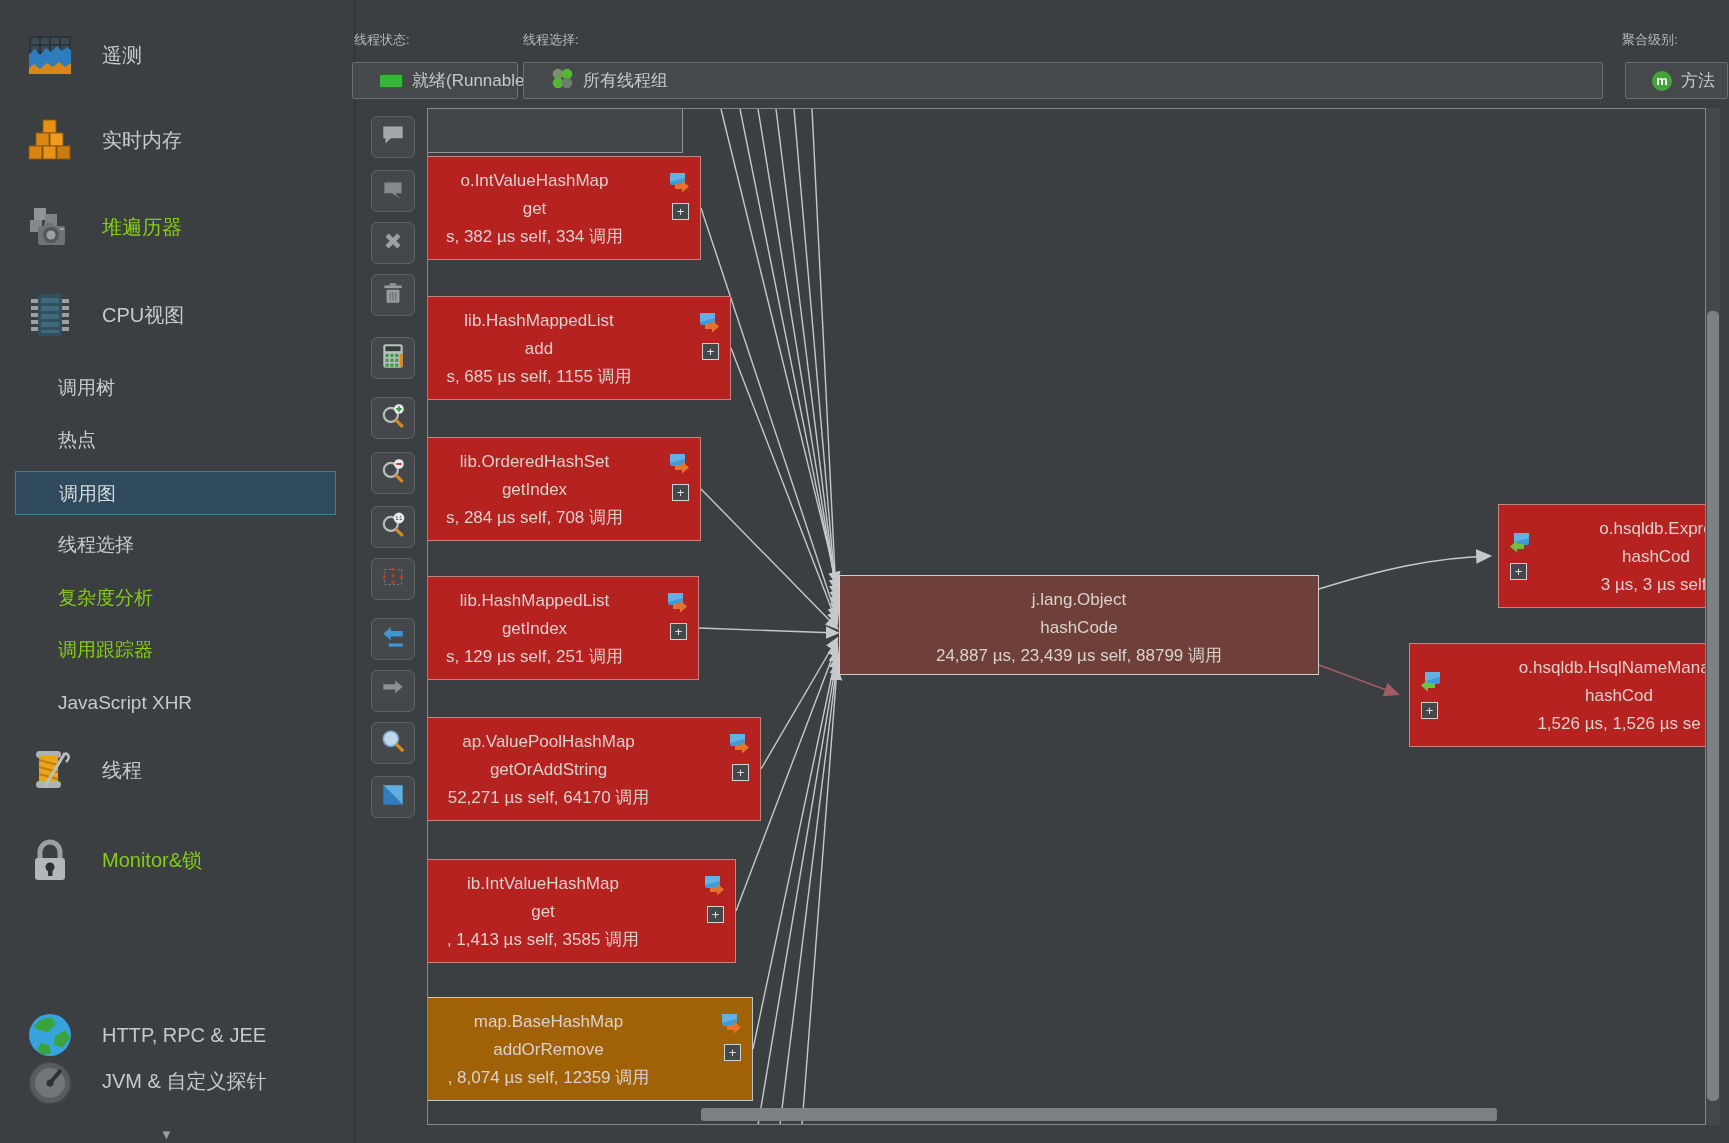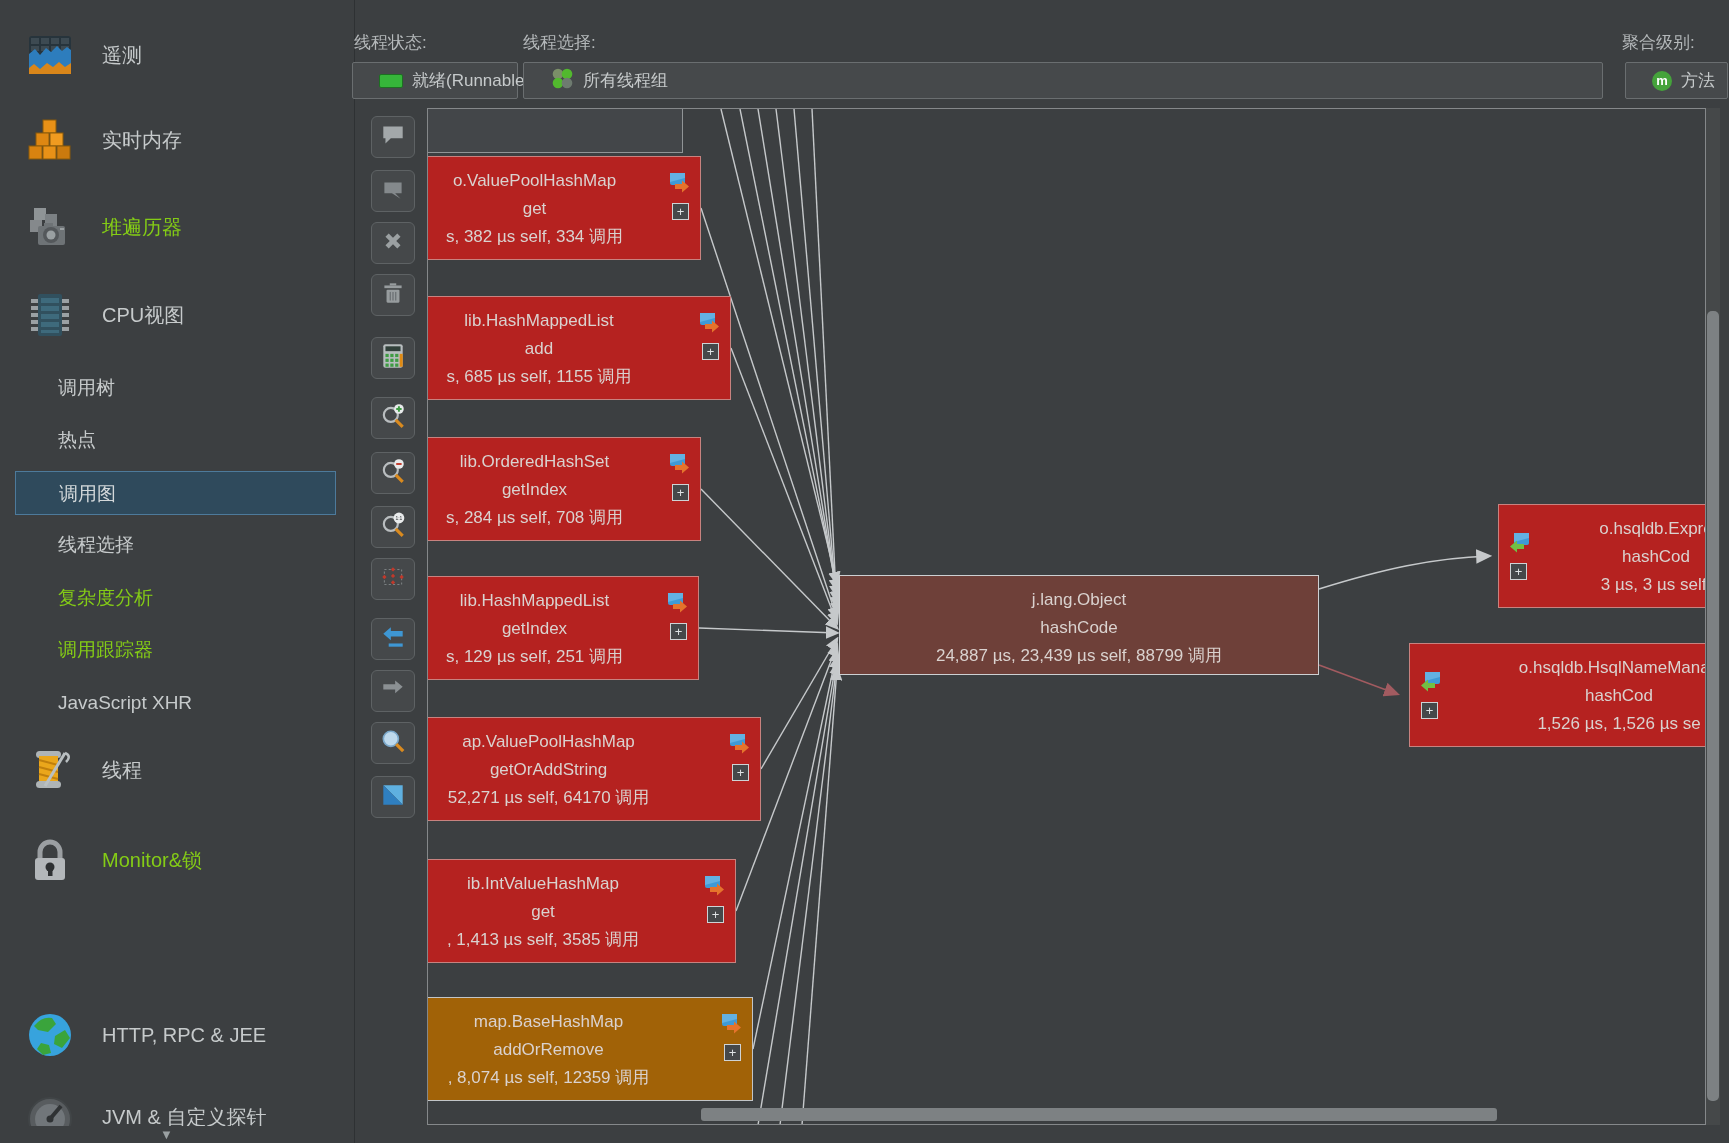--- a/index.html
+++ b/index.html
@@ -11,21 +11,21 @@
   .sb-row{position:absolute;left:0;width:354px;height:52px;cursor:pointer}
   .sb-row.selected{background:#2f4a5c;border:1px solid #4d7a9b}
   .sb-icon{position:absolute;left:24px;top:0;width:52px;height:52px}
   .sb-icon svg{width:52px;height:52px}
   .sb-label{position:absolute;top:0;font-size:20px;color:#c6cacb;white-space:nowrap}
   .sub .sb-label{font-size:19px}
   .disabled .sb-label{color:#84cc16}
   .selected .sb-label{color:#d3d8da}
   #sb-more{position:absolute;left:160px;top:1127px;color:#9aa0a2;font-size:13px}
   
-  .tb-label{position:absolute;top:31px;font-size:17px;color:#b4b8ba;white-space:nowrap}
+  .tb-label{position:absolute;top:31px;font-size:13px;color:#b4b8ba;white-space:nowrap}
   .dropdown{position:absolute;top:62px;height:37px;background:#46494b;border:1px solid #6a6e70;border-radius:2px;
     display:flex;align-items:center;padding:0 26px;color:#c6cacb;font-size:17px;cursor:pointer;white-space:nowrap}
   .dd-ico{display:inline-block;margin-right:9px;flex:0 0 auto}
   .swatch{width:24px;height:14px;background:#36b53a;border:1px solid #1d6f22;border-radius:2px}
   .mcircle{width:20px;height:20px;border-radius:50%;background:#45a33b;color:#fff;font-size:13px;font-weight:bold;
     text-align:center;line-height:20px}
   
   .tbtn{position:absolute;left:371px;width:44px;height:42px;background:#45484a;border:1px solid #5e6264;
     border-radius:6px;cursor:pointer;display:flex;align-items:center;justify-content:center}
   .tbtn svg{width:28px;height:28px}
@@ -168,21 +168,21 @@
       </div>
       <div class="sb-row" style="top: 1009px;">
         <span class="sb-icon"><svg viewBox="0 0 52 52">
             <circle cx="26" cy="26" r="21" fill="#37a3dd"></circle>
             <path d="M10 17 q8 -10 18 -8 l4 6 -8 8 -10 -2 z" fill="#3aa43c"></path>
             <path d="M31 27 l10 -6 5 8 -8 10 -8 -4 z" fill="#3aa43c"></path>
             <path d="M17 34 l8 2 2 8 -8 2 -6 -6 z" fill="#3aa43c"></path>
           </svg></span>
         <span class="sb-label" style="left: 102px; line-height: 52px;">HTTP, RPC &amp; JEE</span>
       </div>
-      <div class="sb-row" style="top: 1091px; padding-left: 24px;">
+      <div class="sb-row" style="top: 1055px; padding-left: 24px;">
         <span class="sb-icon"><svg viewBox="0 0 52 52">
             <circle cx="26" cy="28" r="21" fill="#585c5f" stroke="#414547" stroke-width="2"></circle>
             <circle cx="26" cy="28" r="15" fill="#71767a"></circle>
             <path d="M26 28 L37 15" stroke="#2f3234" stroke-width="4"></path>
             <circle cx="26" cy="28" r="3.5" fill="#2f3234"></circle>
           </svg></span>
         <span class="sb-label" style="left: 102px; line-height: 52px;">JVM &amp; 自定义探针</span>
       </div>
     </div>
   <div id="sb-more">▼</div>
@@ -343,21 +343,21 @@
         <path d="M330 1016 L409 548" stroke="#c6c9cb" stroke-width="1.4" fill="none" marker-end="url(#ah)"></path>
         <path d="M352 1016 L409 554" stroke="#c6c9cb" stroke-width="1.4" fill="none" marker-end="url(#ah)"></path>
         <path d="M374 1016 L409 560" stroke="#c6c9cb" stroke-width="1.4" fill="none" marker-end="url(#ah)"></path>
         <path d="M891 480 C955 460 1005 449 1061 447" stroke="#c6c9cb" stroke-width="1.6" fill="none" marker-end="url(#ah)"></path>
         <path d="M891 556 L969 585" stroke="#a25b60" stroke-width="1.6" fill="none" marker-end="url(#ahr)"></path>
       </g>
   </svg>
   <div id="nodes">
       <div class="gnode ghost" style="left: -79px; top: -60px; width: 334px; height: 104px;"></div>
       <div class="gnode red" style="left: -60px; top: 47px; width: 333px; height: 104px;">
-        <div class="nl">o.ValuePoolHashMap</div>
+        <div class="nl">o.IntValueHashMap</div>
         <div class="nl">get</div>
         <div class="nl">s, 382 µs self, 334 调用</div>
         <span class="nav-ico" style="right: 8px; top: 14px;"><svg viewBox="0 0 24 24">
             <rect x="2" y="2" width="15" height="12" rx="2" fill="#3f9ad6"></rect>
             <path d="M2 2 h15 v5 l-15 4 z" fill="#63b1e2"></path>
             <path d="M7 13 l7 0 0 -3.5 7 6 -7 6 0 -3.5 -7 0 z" fill="#e5732c"></path>
           </svg></span>
         <span class="plus-box" style="right: 11px; top: 46px;">+</span>
       </div>
       <div class="gnode red" style="left: -81px; top: 187px; width: 384px; height: 104px;">

